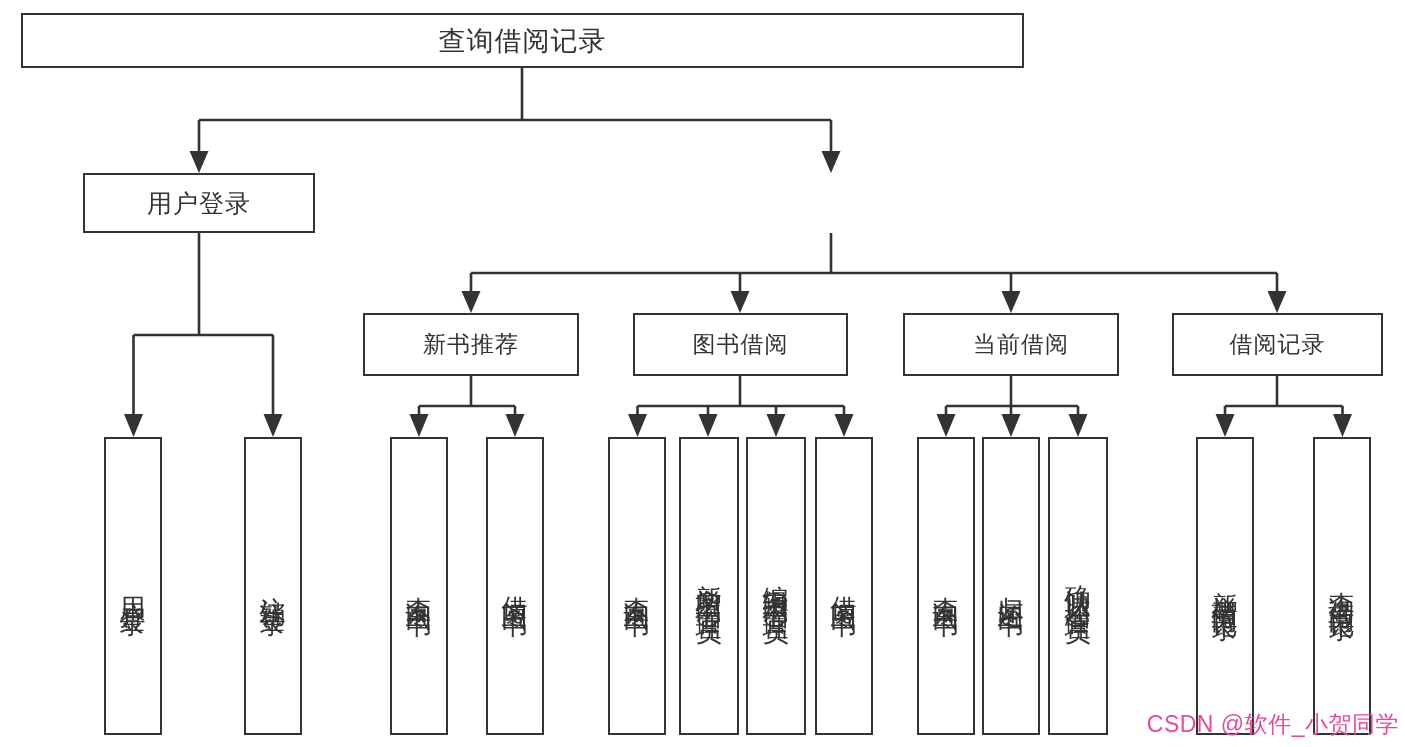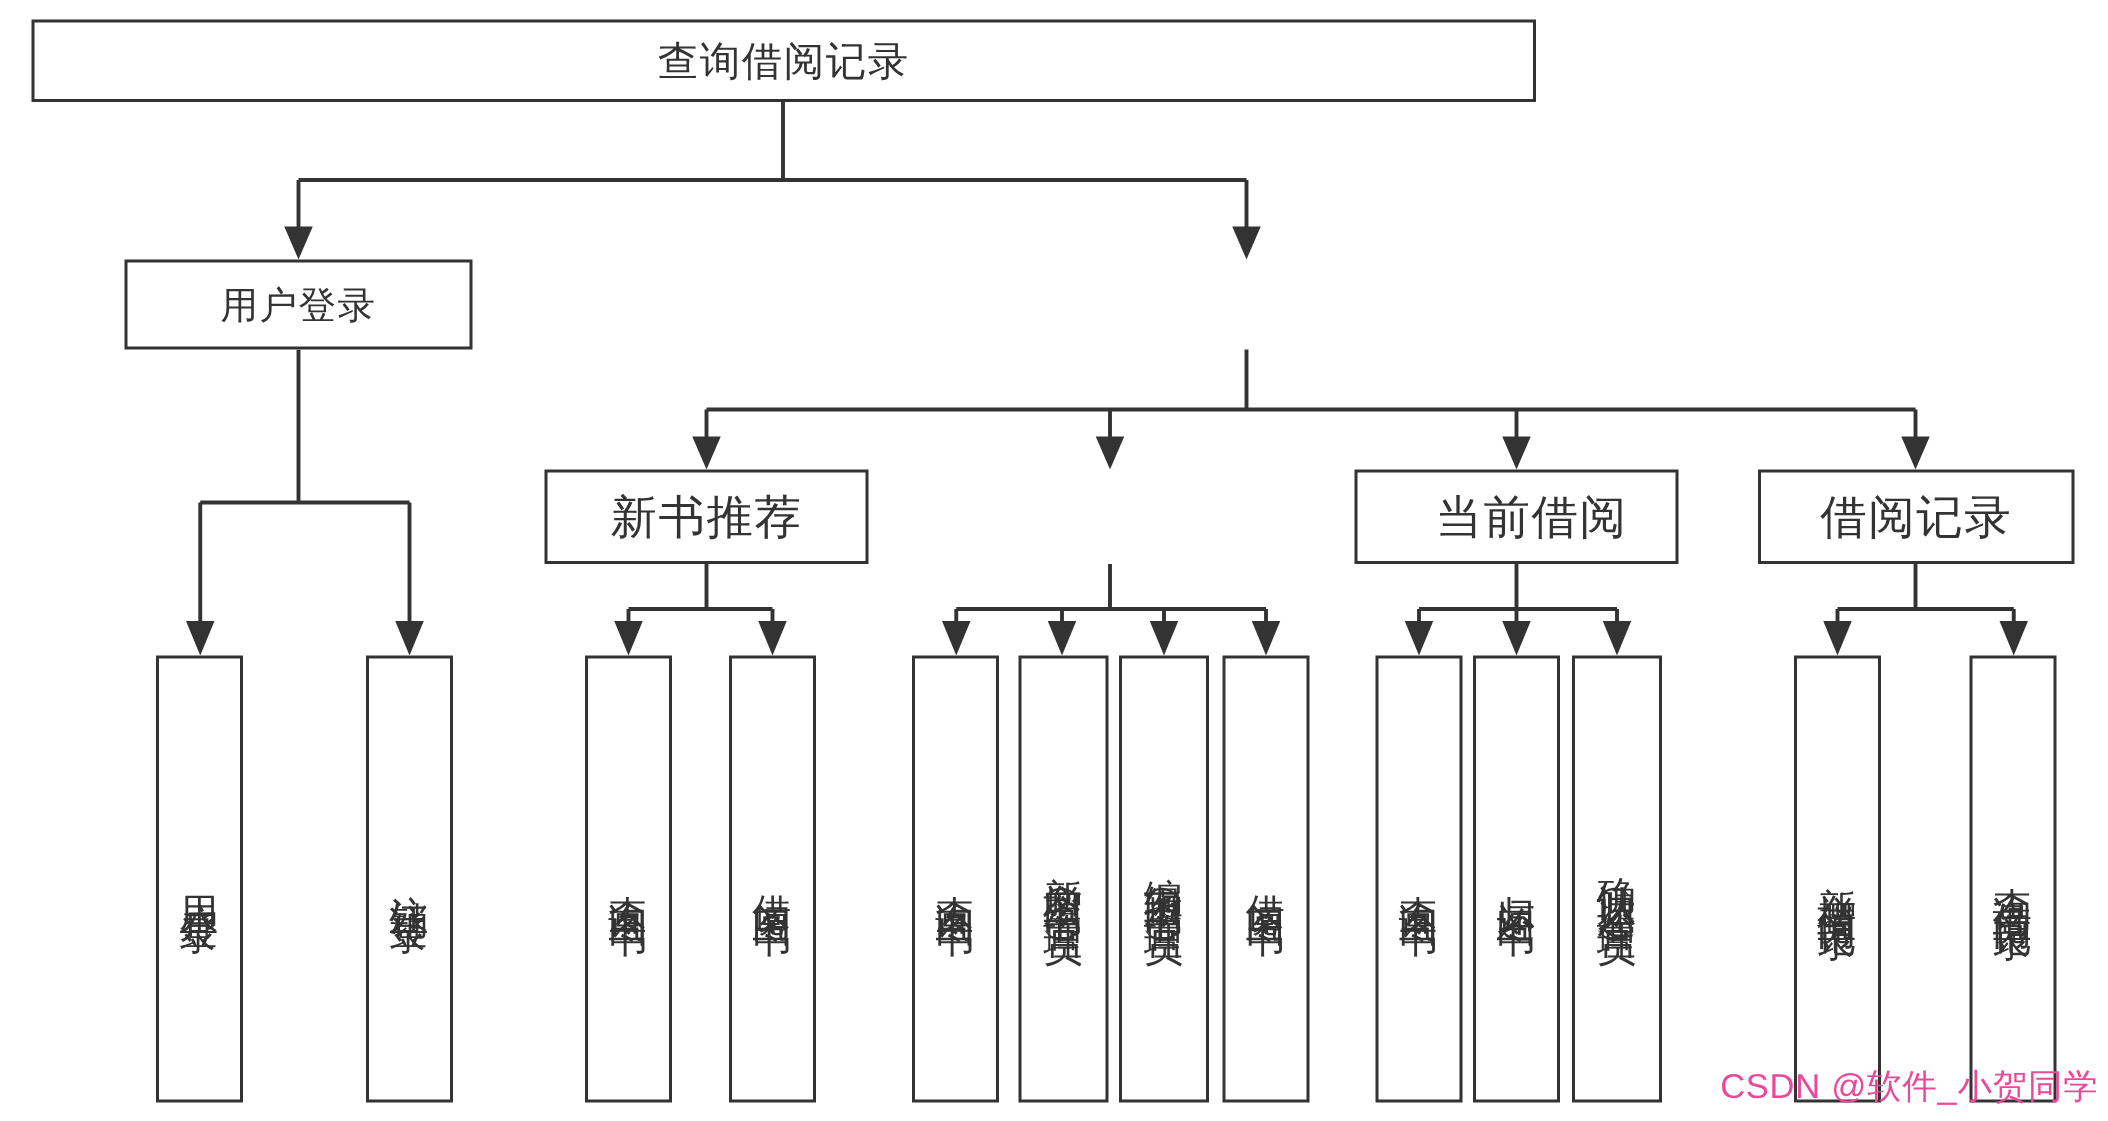--- a/index.html
+++ b/index.html
@@ -30,21 +30,21 @@
     border: 2.5px solid #333333;
     background: #ffffff;
     display: flex;
     align-items: center;
     justify-content: center;
     text-align: center;
     white-space: nowrap;
   }
   .root-node  { font-size: 27px; letter-spacing: 1px; }
   .l2-node    { font-size: 25px; letter-spacing: 1px; }
-  .l3-node    { font-size: 31px; letter-spacing: 1px; font-family: Liberation Mono, monospace; }
+  .l3-node    { font-size: 23px; letter-spacing: 1px; font-family: Liberation Mono, monospace; }
   .leaf {
     top: 437px;
     height: 298px;
     width: 58px;
   }
   .vtext {
     writing-mode: vertical-rl;
     text-orientation: mixed;
     font-size: 26px;
     line-height: 1;
@@ -133,20 +133,23 @@
     <span>查询借阅记录</span>
   </div>
 
   <div class="node l2-node" style="left:83px; top:173px; width:232px; height:60px;">
     <span>用户登录</span>
   </div>
 
   <div class="node l3-node" style="left:363px; top:313px; width:216px; height:63px;">
     <span>新书推荐</span>
   </div>
+  <div class="node l3-node" style="left:633px; top:313px; width:215px; height:63px;">
+    <span>图书借阅</span>
+  </div>
   <div class="node l3-node" style="left:903px; top:313px; width:216px; height:63px;padding-left:20px;">
     <span>当前借阅</span>
   </div>
   <div class="node l3-node" style="left:1172px; top:313px; width:211px; height:63px;">
     <span>借阅记录</span>
   </div>
 
   <div class="node leaf" style="left:104px;">
     <span class="vtext">用户登录</span>
   </div>

